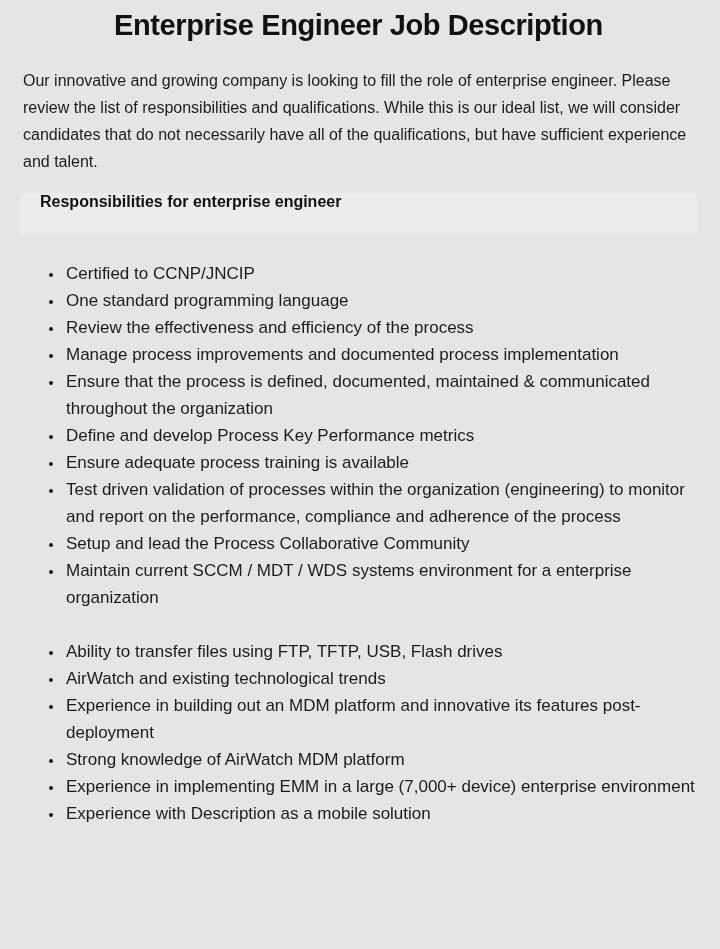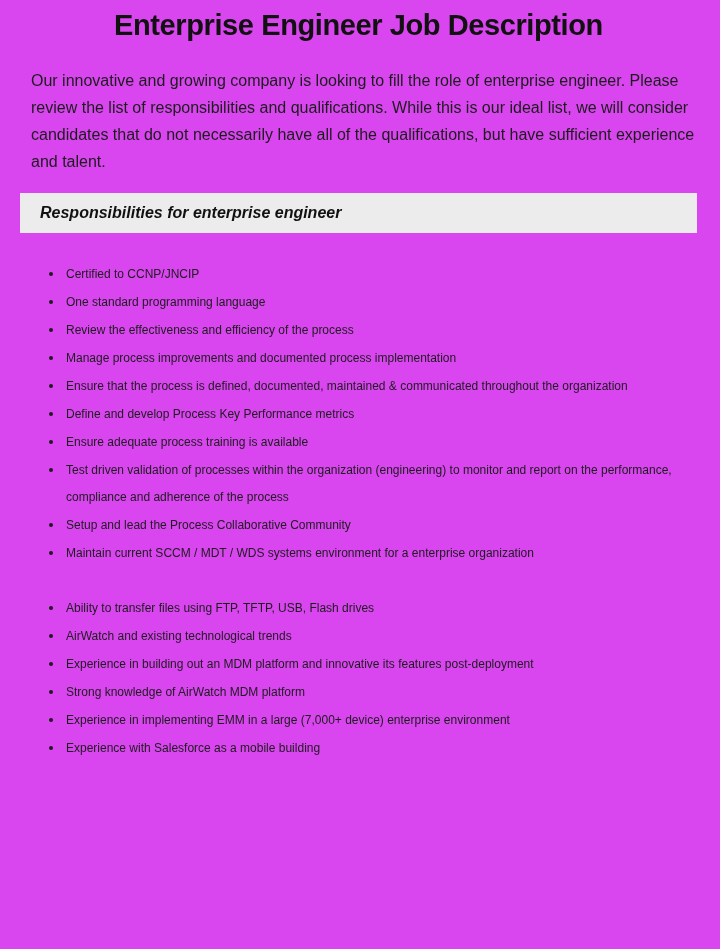--- a/index.html
+++ b/index.html
@@ -5,61 +5,60 @@
   * { box-sizing: border-box; }
   html, body {
     margin: 0;
     padding: 0;
     background: #ffffff;
   }
   .page {
     width: 720px;
     height: 949px;
     overflow: hidden;
-    background: #d946ef;
+    background: #e5e5e5;
     font-family: "Liberation Sans", sans-serif;
     color: #1c1c1c;
     padding: 4px 23px 0 20px;
   }
   .page-title {
     font-size: 29px;
     font-weight: 700;
     text-align: center;
     letter-spacing: -0.4px;
     color: #111111;
     margin: 4px 0 24px 0;
     line-height: 1.2;
   }
   .intro {
     font-size: 16px;
     line-height: 27px;
-    margin: 0 0 18px 11px;
+    margin: 0 0 18px 3px;
     color: #1c1c1c;
   }
   .section-header {
     background: #ececec;
     height: 40px;
     display: flex;
-    align-items: center;
+    align-items: flex-start;
     padding: 0 20px;
     margin: 0;
-    font-style: italic;
   }
   .section-header span {
     font-size: 16px;
     font-weight: 700;
     color: #111111;
   }
   ul.bullet-list {
     margin: 27px 0 26px 0;
     padding: 0 0 0 44px;
     list-style: disc outside;
   }
   ul.bullet-list li {
-    font-size: 12px;
+    font-size: 17px;
     line-height: 27px;
     color: #1c1c1c;
     padding-left: 2px;
   }
   ul.bullet-list li::marker {
     color: #1c1c1c;
     font-size: 14px;
   }
 </style>
 </head>
@@ -88,16 +87,16 @@
     <li>Maintain current SCCM / MDT / WDS systems environment for a enterprise organization</li>
   </ul>
 
 
   <ul class="bullet-list">
     <li>Ability to transfer files using FTP, TFTP, USB, Flash drives</li>
     <li>AirWatch and existing technological trends</li>
     <li>Experience in building out an MDM platform and innovative its features post-deployment</li>
     <li>Strong knowledge of AirWatch MDM platform</li>
     <li>Experience in implementing EMM in a large (7,000+ device) enterprise environment</li>
-    <li>Experience with Salesforce as a mobile building</li>
+    <li>Experience with Description as a mobile solution</li>
   </ul>
 
 </div>
 
 </body></html>

